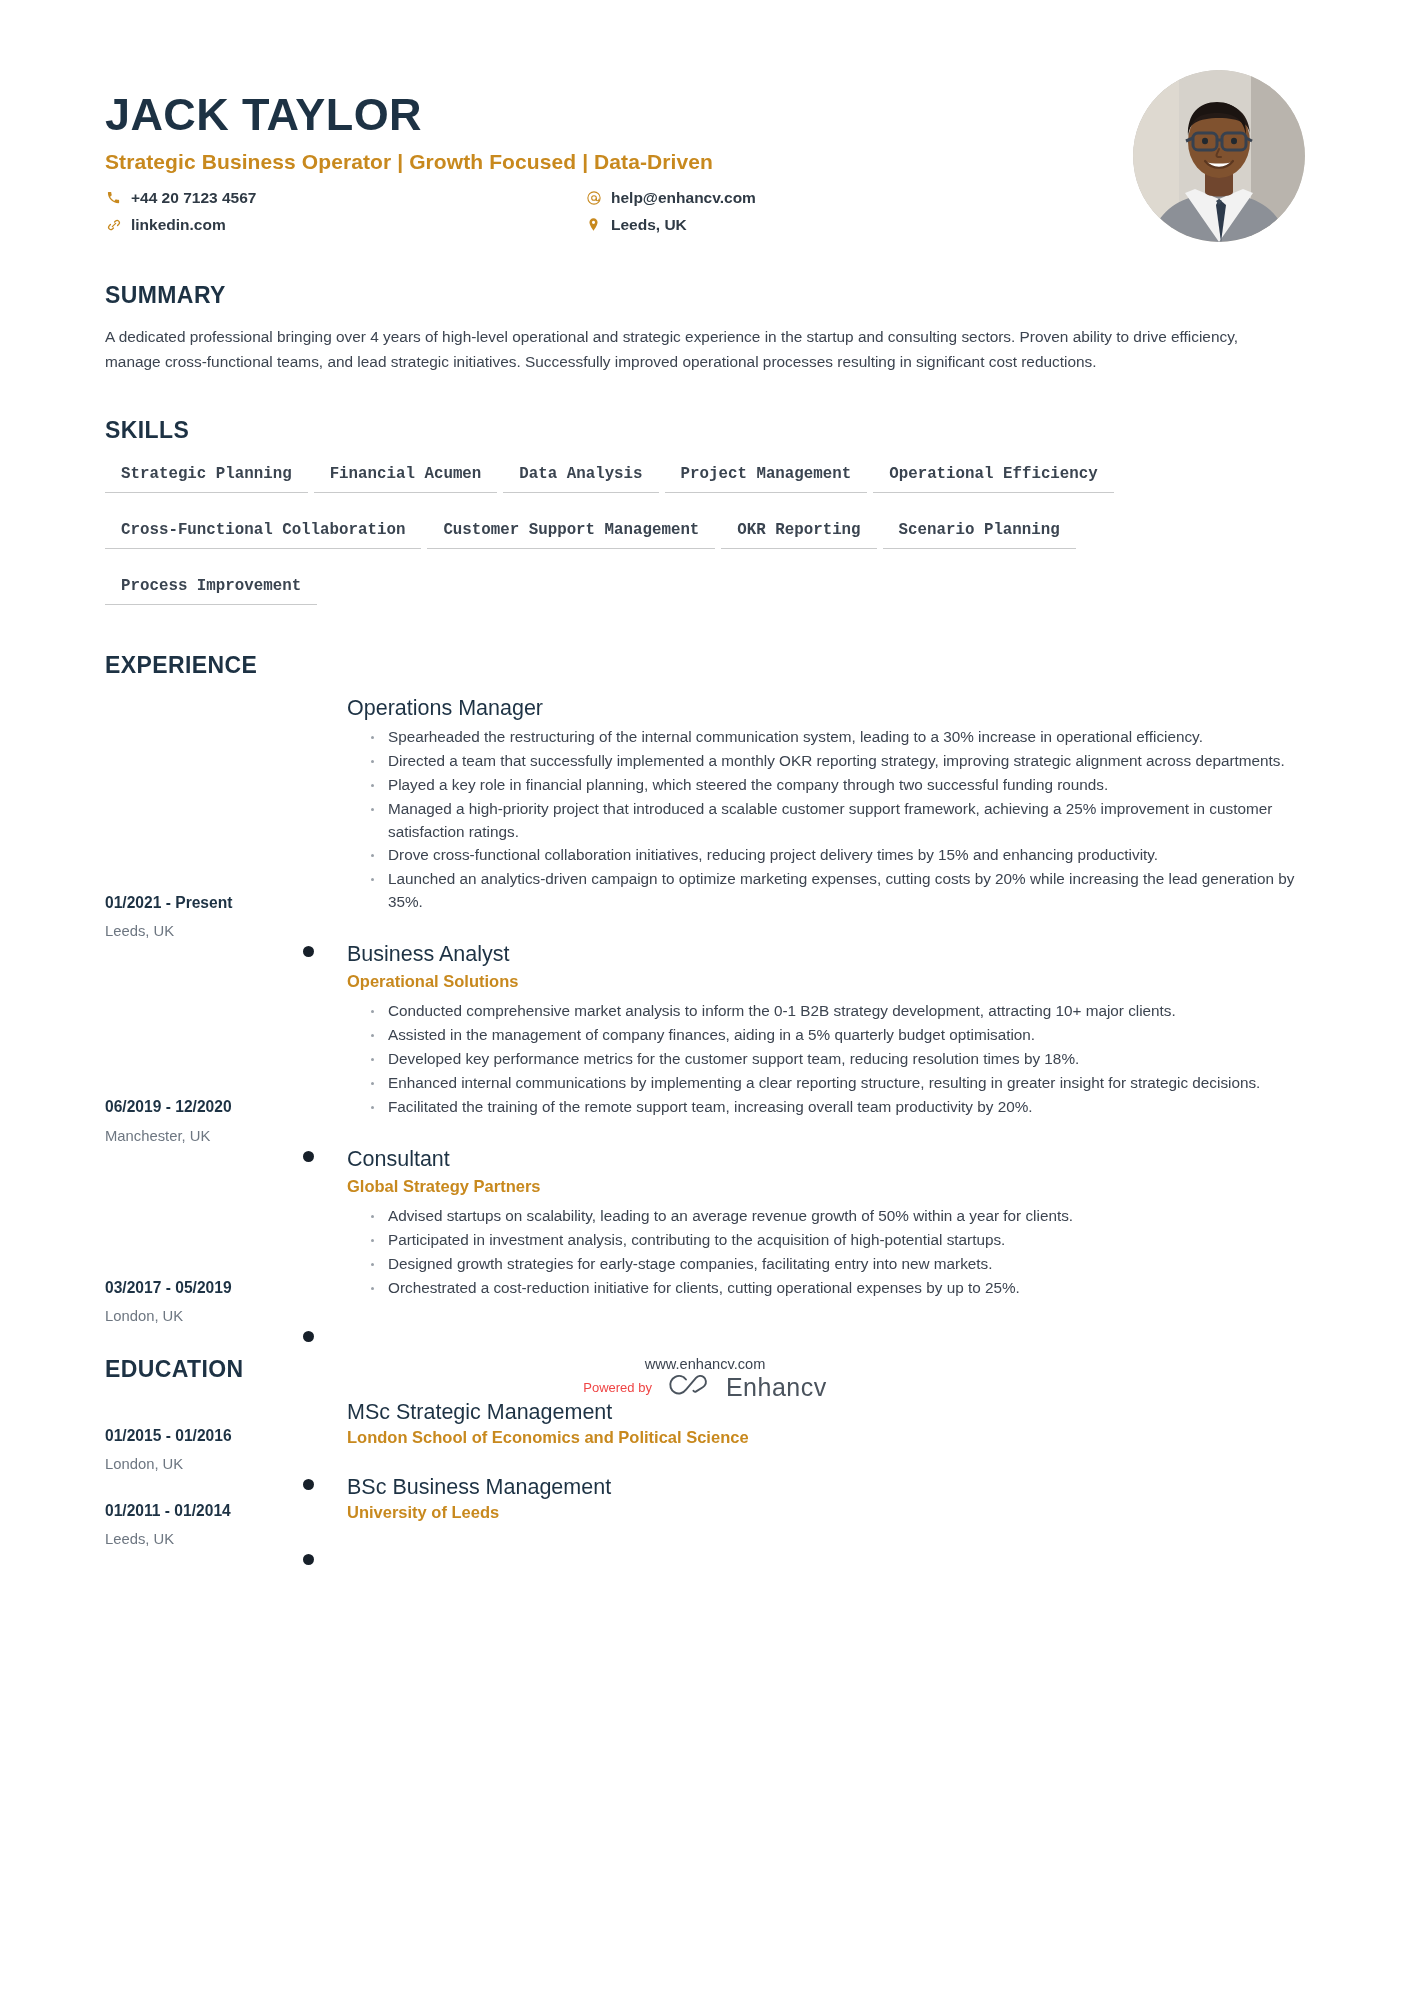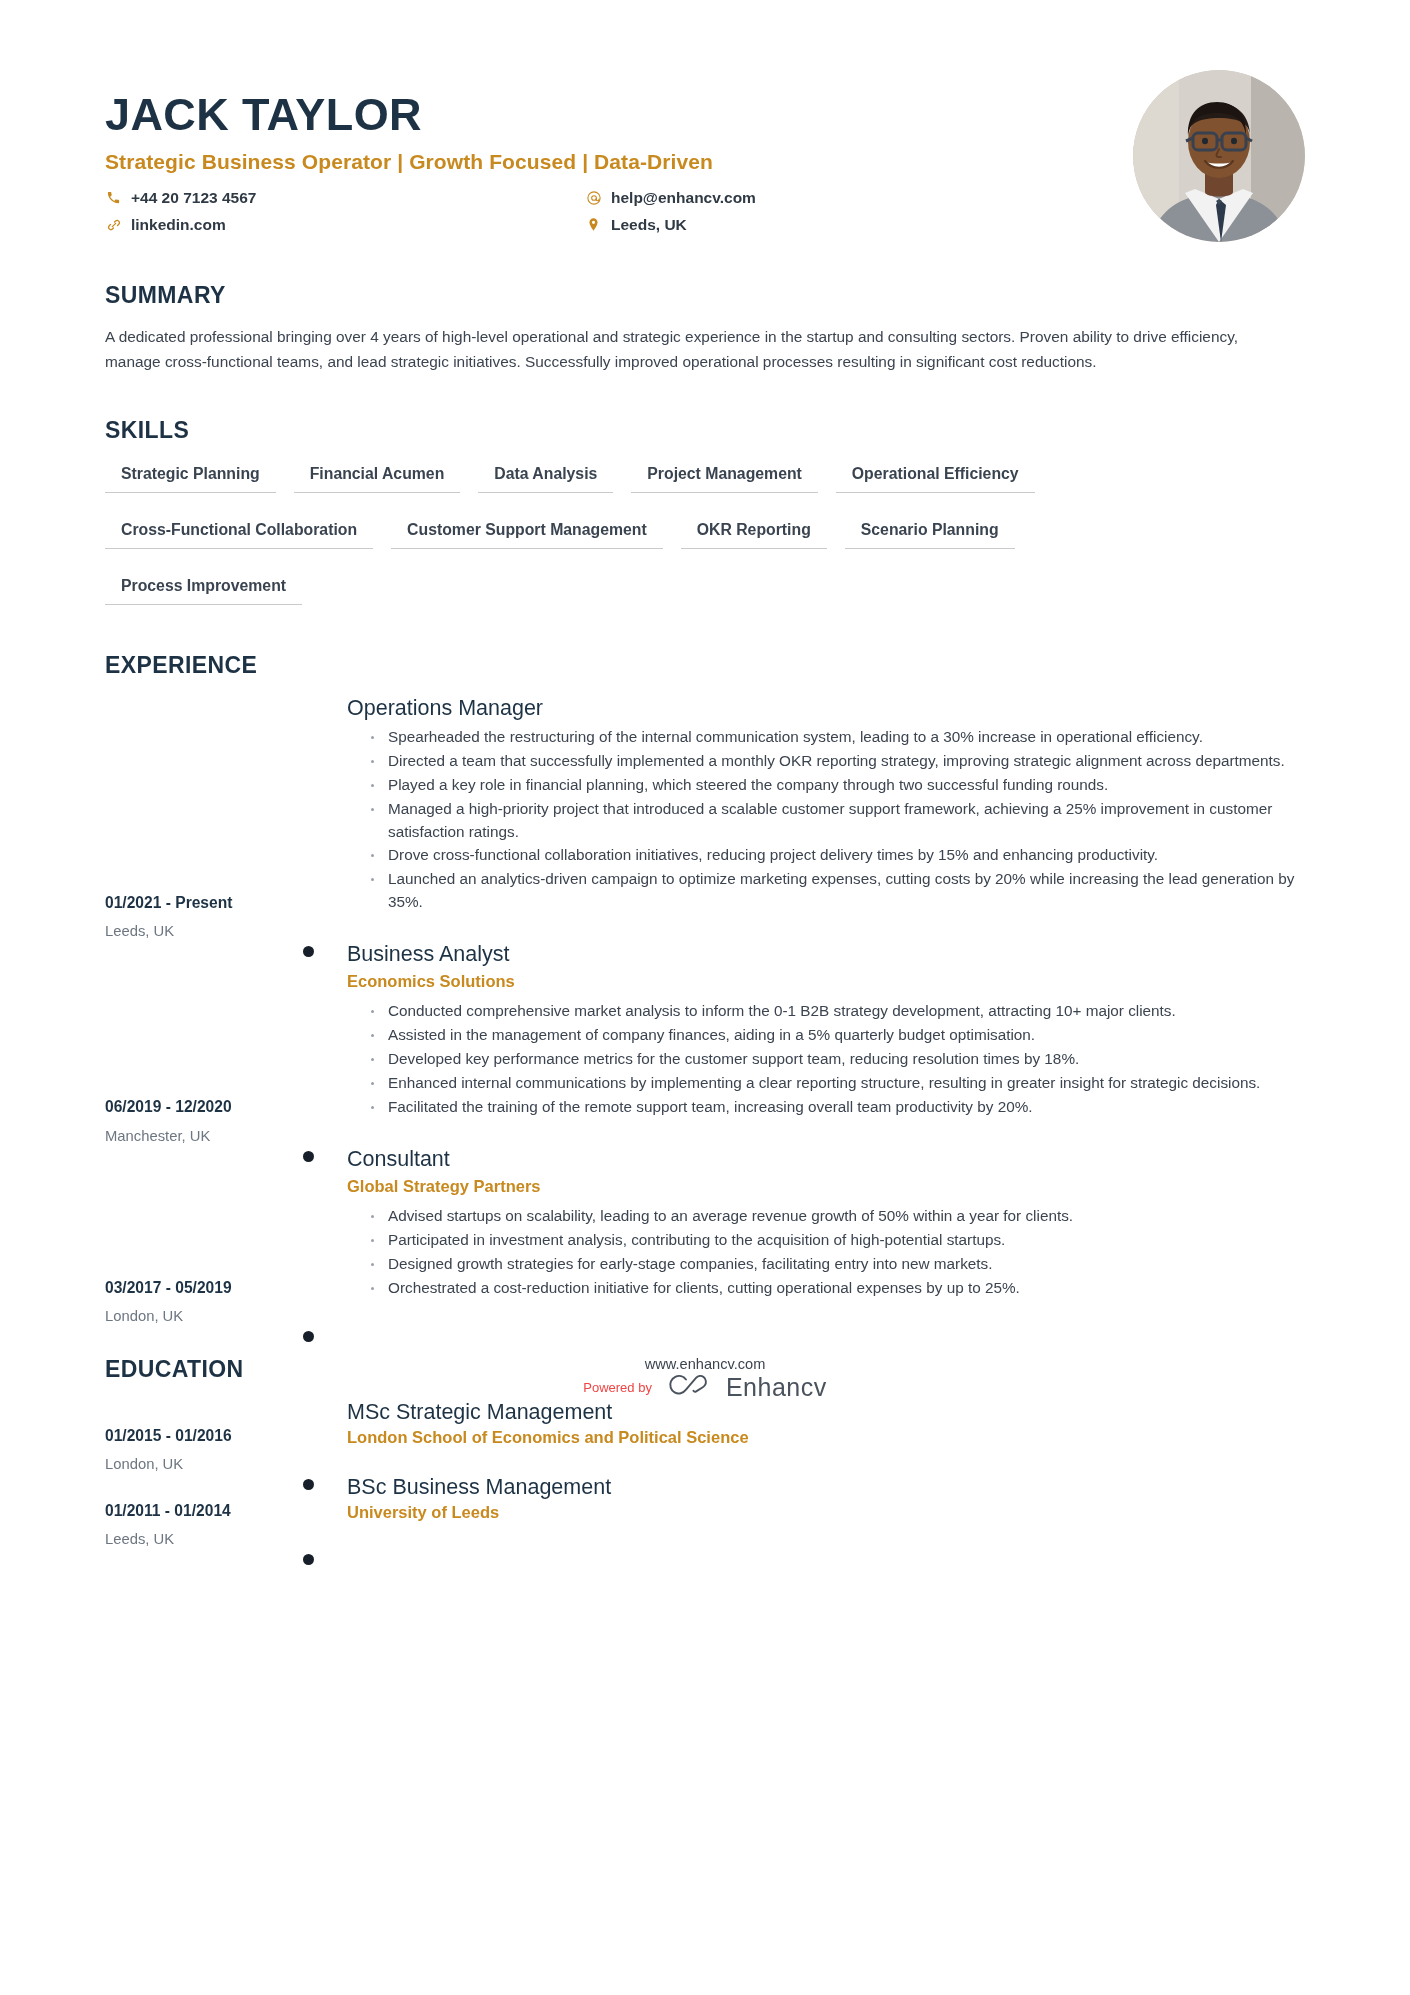--- a/index.html
+++ b/index.html
@@ -96,23 +96,24 @@
     font-size: 15.4px;
     line-height: 1.62;
     color: #3c4450;
     max-width: 1160px;
   }
 
   
   .skills-wrap {
     display: flex;
     flex-wrap: wrap;
-    gap: 0px 18px;
+    gap: 0px 6px;
     margin-top: 8px;
     max-width: 1090px;
+    font-family: Liberation Mono, monospace;
   }
   .skill-chip {
     font-size: 15.8px;
     font-weight: bold;
     color: #3a4450;
     padding: 5px 16px 9px 16px;
     border-bottom: 1.5px solid #c9cacb;
     margin-bottom: 23px;
     white-space: nowrap;
   }
@@ -388,21 +389,21 @@
           <div class="entry-meta">
             <div class="entry-date">06/2019 - 12/2020</div>
             <div class="entry-loc">Manchester, UK</div>
           </div>
           <div class="timeline-col">
             <div class="tl-line"></div>
             <div class="tl-dot"></div>
           </div>
           <div class="entry-body">
             <div class="role-title">Business Analyst</div>
-            <div class="org-name">Economics Solutions</div>
+            <div class="org-name">Operational Solutions</div>
             <ul class="bullets">
               <li>Conducted comprehensive market analysis to inform the 0-1 B2B strategy development, attracting 10+ major clients.</li>
               <li>Assisted in the management of company finances, aiding in a 5% quarterly budget optimisation.</li>
               <li>Developed key performance metrics for the customer support team, reducing resolution times by 18%.</li>
               <li>Enhanced internal communications by implementing a clear reporting structure, resulting in greater insight for strategic decisions.</li>
               <li>Facilitated the training of the remote support team, increasing overall team productivity by 20%.</li>
             </ul>
           </div>
         </div>
         <div class="entry">

